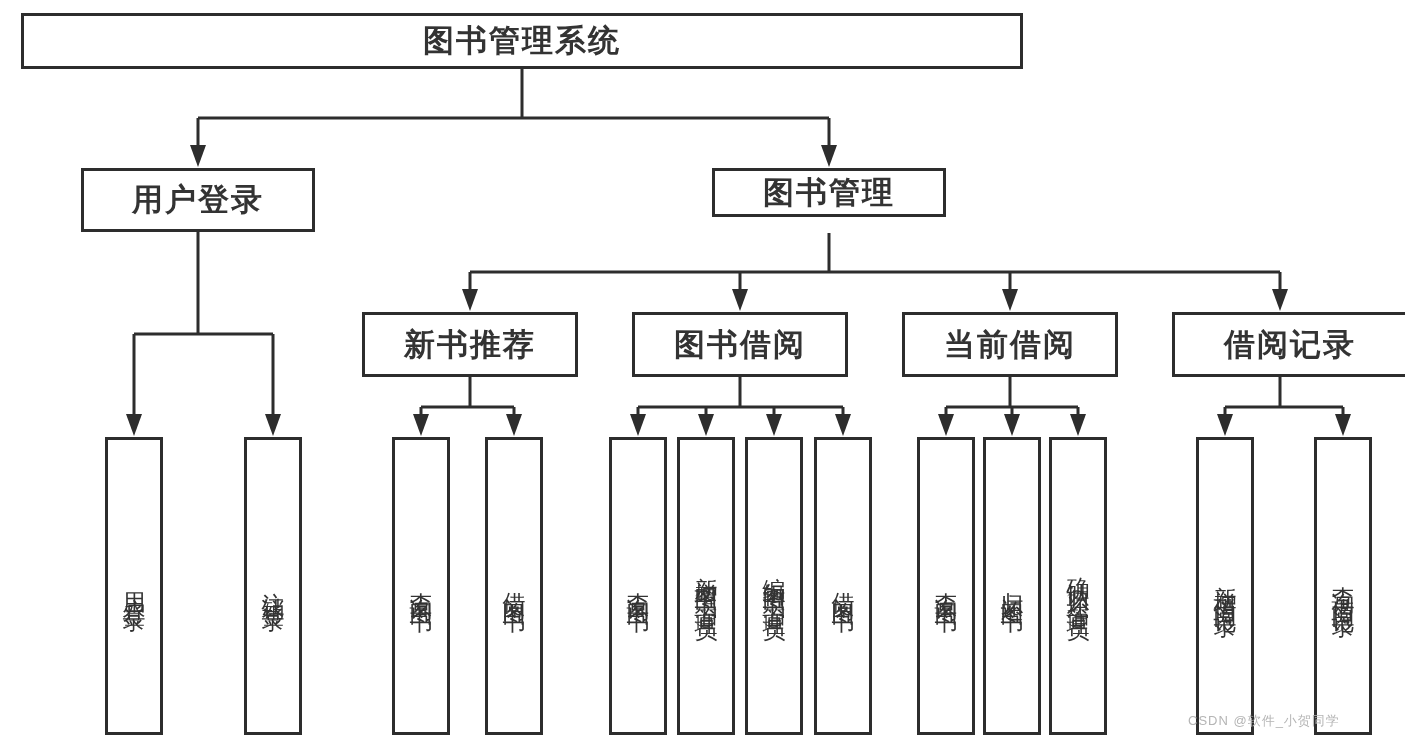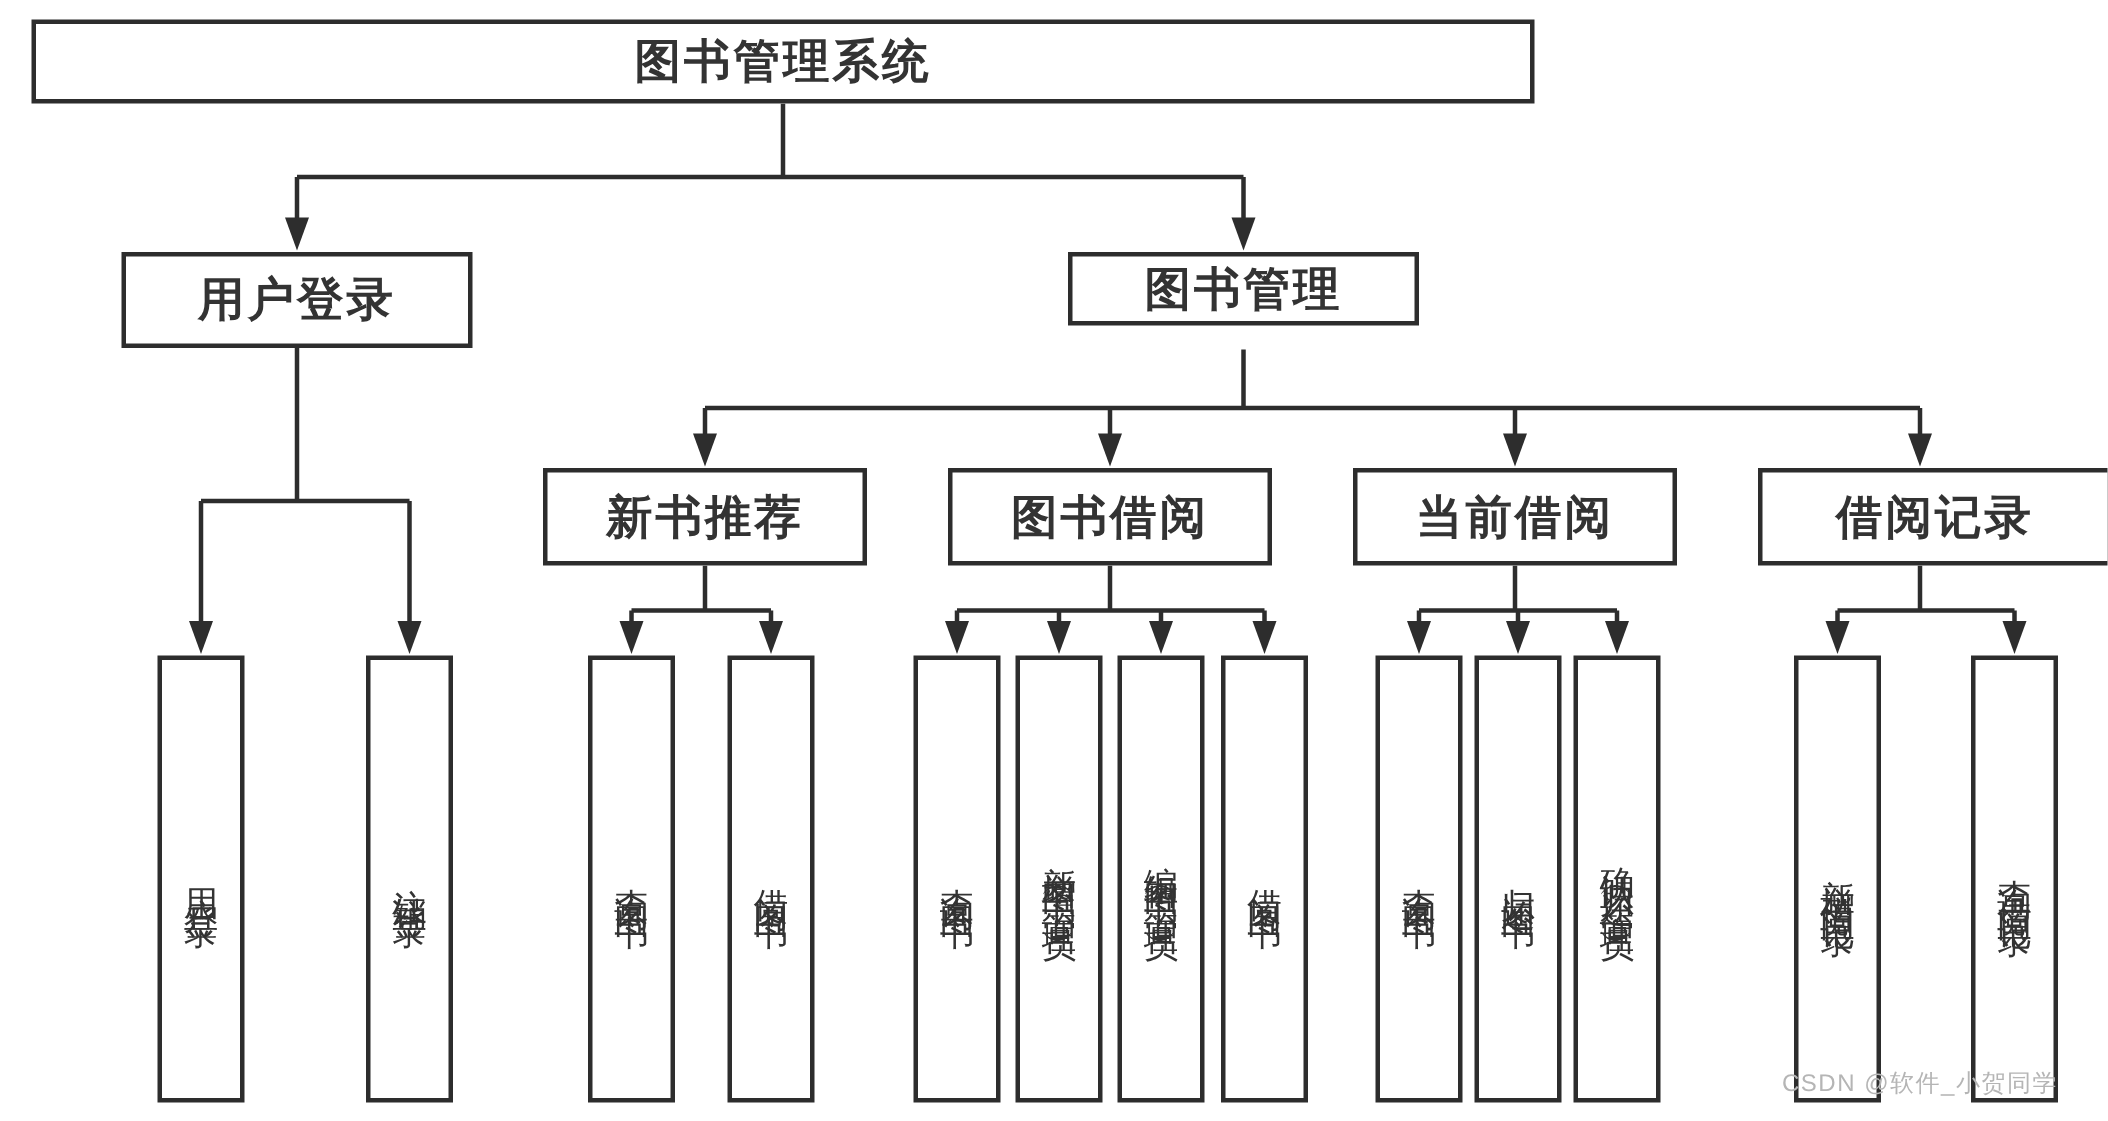--- a/index.html
+++ b/index.html
@@ -33,21 +33,21 @@
     text-orientation:mixed;
     font-size:23px;
     line-height:1;
     letter-spacing:6px;
     white-space:nowrap;
   }
   .watermark{
     position:absolute;
     left:1188px;
     top:712px;
-    font-size:16px;
+    font-size:13px;
     letter-spacing:1px;
     color:#b5b5b5;
     white-space:nowrap;
     z-index:5;
   }
 </style>
 </head>
 <body>
 
 <div class="stage">

